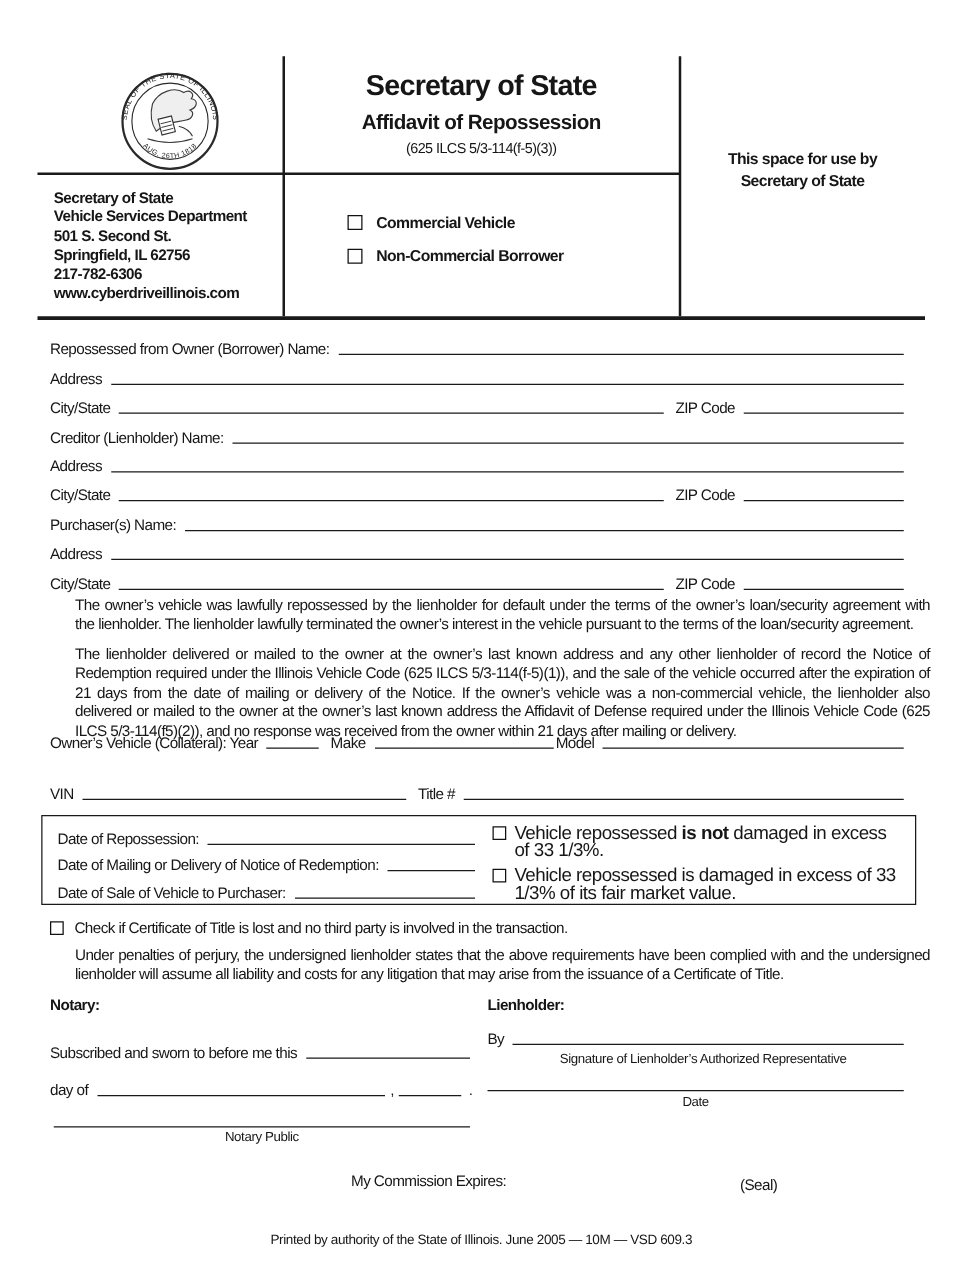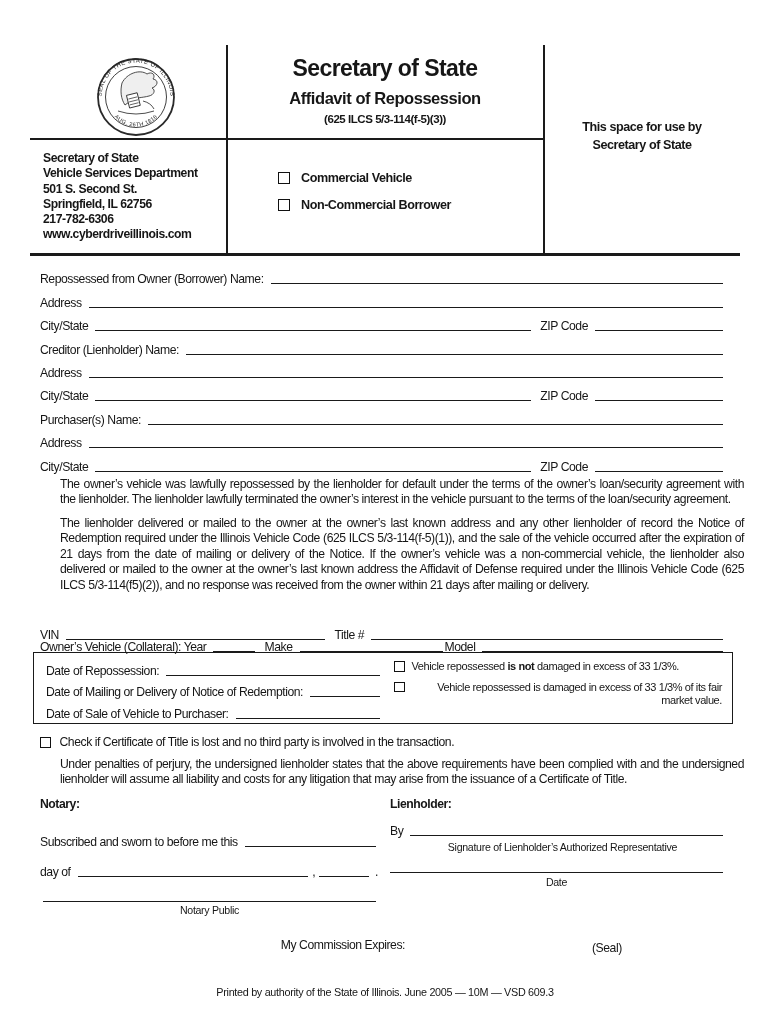--- a/index.html
+++ b/index.html
@@ -14,21 +14,21 @@
   
   .header { position:absolute; left:30px; top:45px; width:710px; height:211px; }
   .h-v1 { left:196px; top:0; width:1.5px; height:208px; }
   .h-v2 { left:513px; top:0; width:1.5px; height:208px; }
   .h-mid { left:0; top:93px; width:514px; height:1.5px; }
   .h-bot { left:0; top:208px; width:710px; height:3px; }
   .dept { position:absolute; left:13px; top:106px; font-weight:bold; font-size:12.2px; line-height:15.3px; }
   .h-titles { position:absolute; left:197px; top:10px; width:316px; text-align:center; }
   .h-title { font-size:23px; font-weight:bold; letter-spacing:-0.6px; }
   .h-sub { font-size:16.5px; font-weight:bold; margin-top:7px; }
-  .h-statute { font-size:11.5px; font-weight:bold; margin-top:5px; }
+  .h-statute { font-size:11.5px; font-weight:normal; margin-top:5px; }
   .h-checks { position:absolute; left:248px; top:126px; }
   .h-check-row { display:flex; align-items:center; margin-bottom:13px; font-weight:bold; font-size:12.6px; }
   .cb { width:10px; height:10px; border:1.6px solid #111; margin-right:11px; background:#fff; }
   .h-stamp { position:absolute; left:514px; top:26px; width:196px; text-align:center; font-weight:bold; font-size:12.6px; line-height:17.5px;margin-top:48px; }
 
   
   .fields { position:absolute; left:40px; top:263px; width:683px; }
   .frow { display:flex; align-items:flex-end; height:23.4px;justify-content:center; }
   .lbl { white-space:nowrap; padding-right:7px; }
   .fill { flex:1; border-bottom:1.2px solid #1a1a1a; margin-bottom:2px; }
@@ -37,21 +37,21 @@
   .zipfill { width:128px; }
 
   .para { position:absolute; left:40px; width:684px; text-align:justify; line-height:15.45px;margin-left:20px; }
 
   .vrow { position:absolute; left:40px; width:683px; height:22px; display:flex; align-items:flex-end; }
 
   
   .dbox { position:absolute; left:33px; top:652px; width:700px; height:72px; border:1.8px solid #1a1a1a; box-sizing:border-box; display:flex; }
   .dbox-left { width:346px; padding:3px 0 0 12px; box-sizing:border-box; }
   .drow { display:flex; align-items:flex-end; height:21.6px; }
-  .dbox-right { flex:1; padding:7px 10px 0 14px; font-size:11px; letter-spacing:-0.4px;text-align:right; }
+  .dbox-right { flex:1; padding:7px 10px 0 14px; font-size:15px; letter-spacing:-0.4px; }
   .opt { display:flex; align-items:flex-start; margin-bottom:7px; line-height:13.5px; }
   .cb-s { flex:0 0 auto; width:8.5px; height:8.5px; border:1.4px solid #111; margin:1px 7px 0 0; background:#fff; }
 
   .cert { position:absolute; left:40px; top:735px; display:flex; align-items:flex-start; width:684px; }
 
   
   .bold { font-weight:bold; }
   .sigrow { position:absolute; display:flex; align-items:flex-end; height:20px; }
   .cap { position:absolute; text-align:center; font-size:10.6px; letter-spacing:-0.3px; }
   .line-abs { position:absolute; border-bottom:1.2px solid #1a1a1a; height:0; }
@@ -167,21 +167,21 @@
       <span class="lbl">City/State</span>
       <span class="fill"></span>
       <span class="ziplbl">ZIP Code</span>
       <span class="fillw zipfill"></span>
     </div>
   </div>
 
   <div class="para" style="top:477px;">The owner’s vehicle was lawfully repossessed by the lienholder for default under the terms of the owner’s loan/security agreement with the lienholder. The lienholder lawfully terminated the owner’s interest in the vehicle pursuant to the terms of the loan/security agreement.</div>
   <div class="para" style="top:516px;">The lienholder delivered or mailed to the owner at the owner’s last known address and any other lienholder of record the Notice of Redemption required under the Illinois Vehicle Code (625 ILCS 5/3-114(f-5)(1)), and the sale of the vehicle occurred after the expiration of 21 days from the date of mailing or delivery of the Notice. If the owner’s vehicle was a non-commercial vehicle, the lienholder also delivered or mailed to the owner at the owner’s last known address the Affidavit of Defense required under the Illinois Vehicle Code (625 ILCS 5/3-114(f5)(2)), and no response was received from the owner within 21 days after mailing or delivery.</div>
 
-  <div class="vrow" style="top:632px;">
+  <div class="vrow" style="top:579px;">
     <span class="lbl">Owner’s Vehicle (Collateral): Year</span>
     <span class="fillw" style="width:42px;"></span>
     <span class="lbl" style="margin-left:9px;">Make</span>
     <span class="fillw" style="width:143px;"></span>
     <span class="lbl" style="margin-left:2px;">Model</span>
     <span class="fill"></span>
   </div>
   <div class="vrow" style="top:620px;">
     <span class="lbl">VIN</span>
     <span class="fill"></span>

